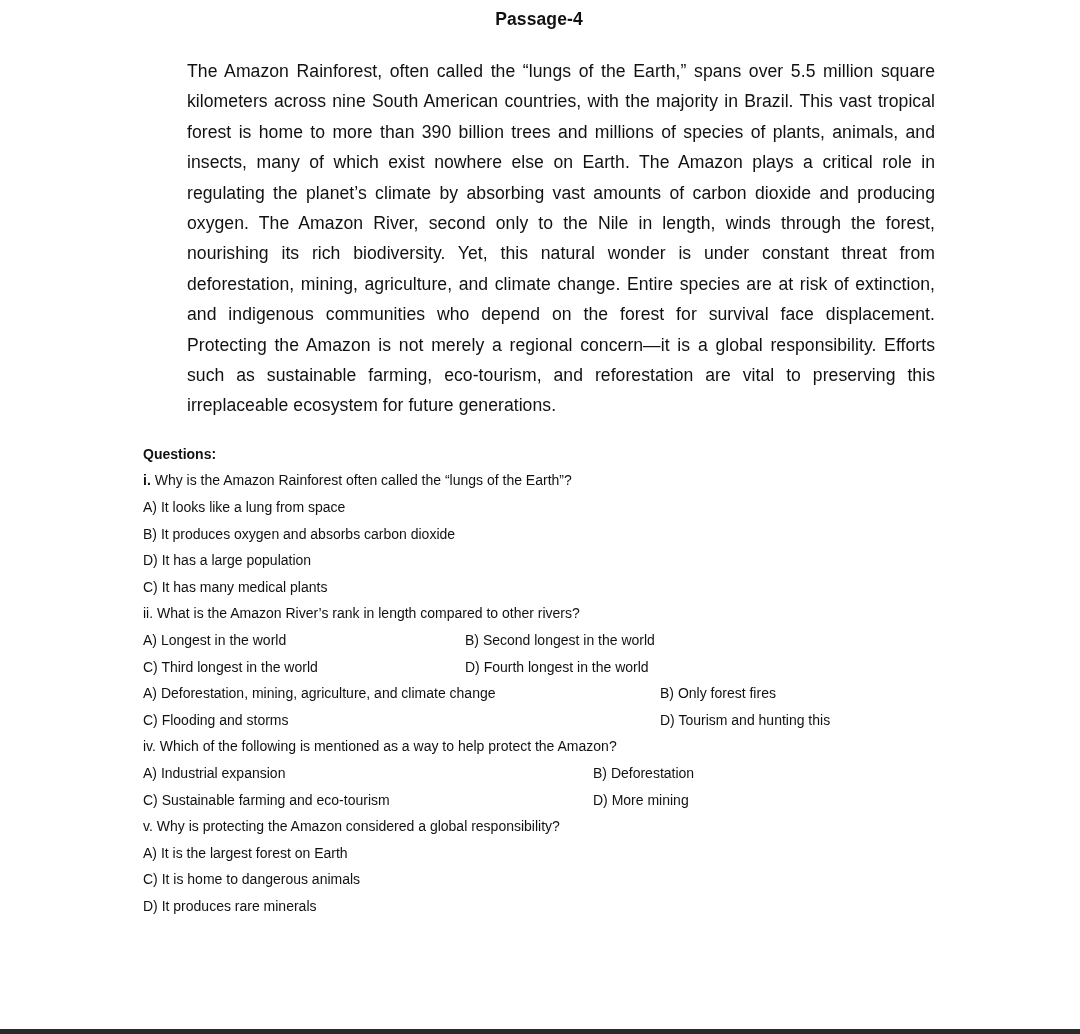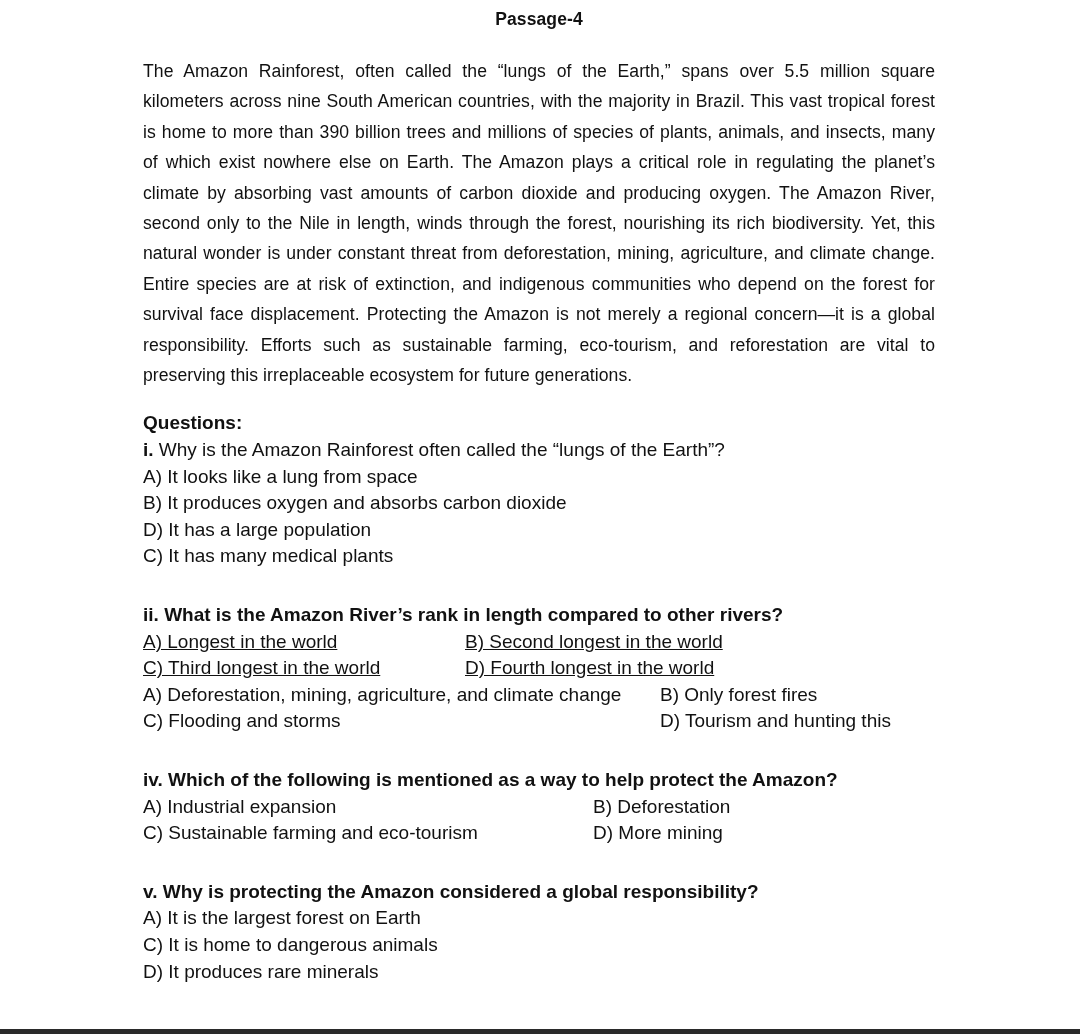--- a/index.html
+++ b/index.html
@@ -22,31 +22,32 @@
     font-size: 17.5px;
     font-weight: 700;
     letter-spacing: 0.1px;
   }
   .passage {
     margin-top: 26px;
     text-align: justify;
     font-size: 17.6px;
     line-height: 30.4px;
     letter-spacing: 0.05px;
+    margin-left: 44px;
   }
   .questions {
     margin-top: 20px;
-    font-size: 19px;
+    font-size: 14px;
     line-height: 26.6px;
   }
   .q-header { font-weight: 700; }
   .q-line .q-num { font-weight: 700; }
-  .q-line.bold, .q-line.bold .q-num, .q-line.bold .q-text { font-weight: 700; margin-top: 32px; }
+  .q-line.bold, .q-line.bold .q-num, .q-line.bold .q-text { font-weight: 400; }
   .opt-grid { display: grid; }
-  .grid-ii  { grid-template-columns: 322px auto; text-decoration: underline; }
+  .grid-ii  { grid-template-columns: 322px auto; }
   .grid-iii { grid-template-columns: 517px auto; }
   .grid-iv  { grid-template-columns: 450px auto; }
   .bottom-bar {
     position: absolute;
     left: 0;
     bottom: 0;
     width: 1080px;
     height: 5px;
     background: #2a2a2a;
   }

